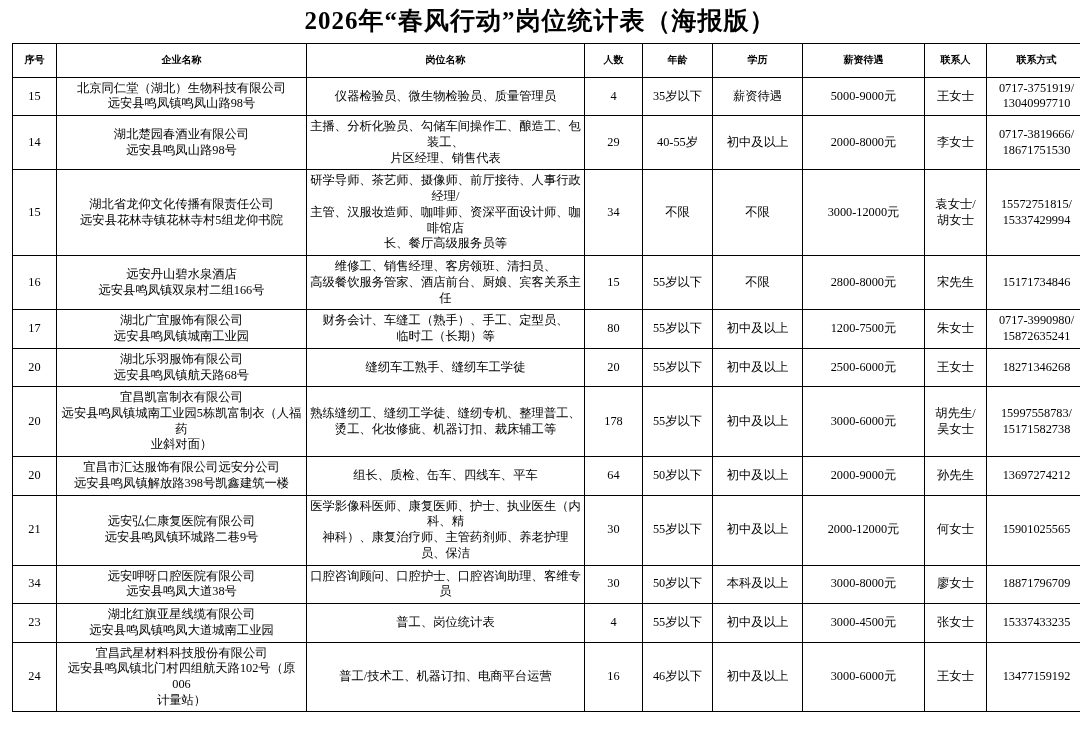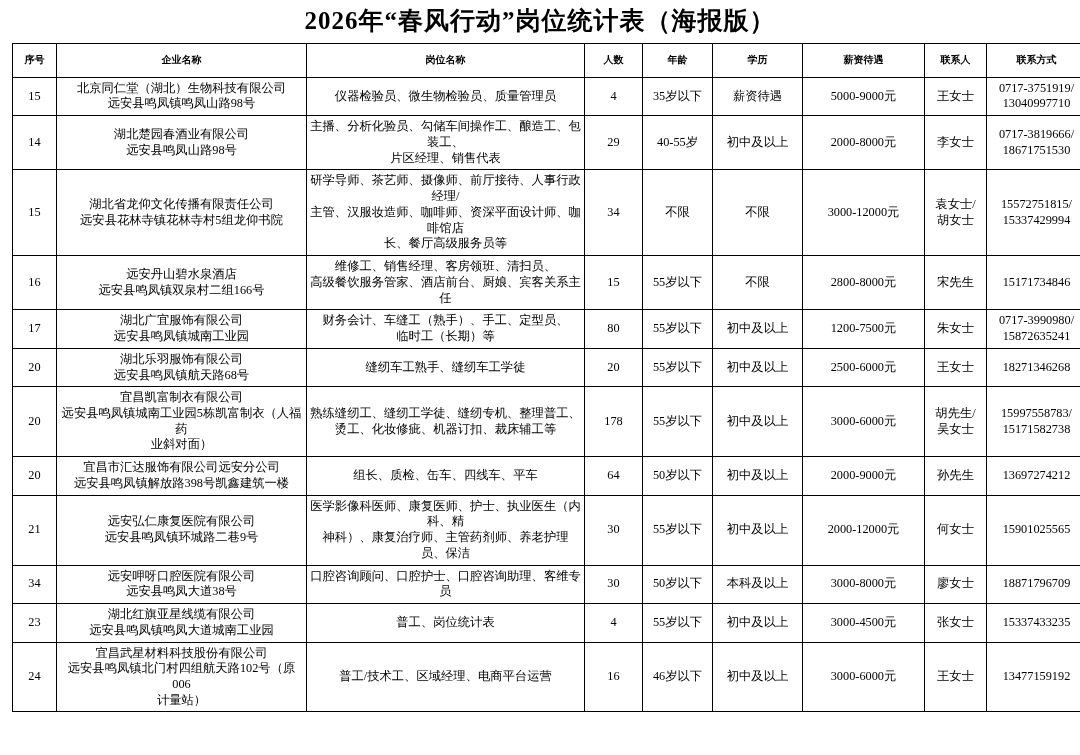--- a/index.html
+++ b/index.html
@@ -221,21 +221,21 @@
           <td class="cell-count">4</td>
           <td class="cell-age">55岁以下</td>
           <td class="cell-education">初中及以上</td>
           <td class="cell-salary">3000-4500元</td>
           <td class="cell-contact">张女士</td>
           <td class="cell-contact-info">15337433235</td>
         </tr>
         <tr>
           <td class="cell-index">24</td>
           <td class="cell-company">宜昌武星材料科技股份有限公司<br>远安县鸣凤镇北门村四组航天路102号（原006<br>计量站）</td>
-          <td class="cell-position">普工/技术工、区域经理、电商平台运营</td>
+          <td class="cell-position">普工/技术工、机器订扣、电商平台运营</td>
           <td class="cell-count">16</td>
           <td class="cell-age">46岁以下</td>
           <td class="cell-education">初中及以上</td>
           <td class="cell-salary">3000-6000元</td>
           <td class="cell-contact">王女士</td>
           <td class="cell-contact-info">13477159192</td>
         </tr>
       </tbody>
   </table>
 

